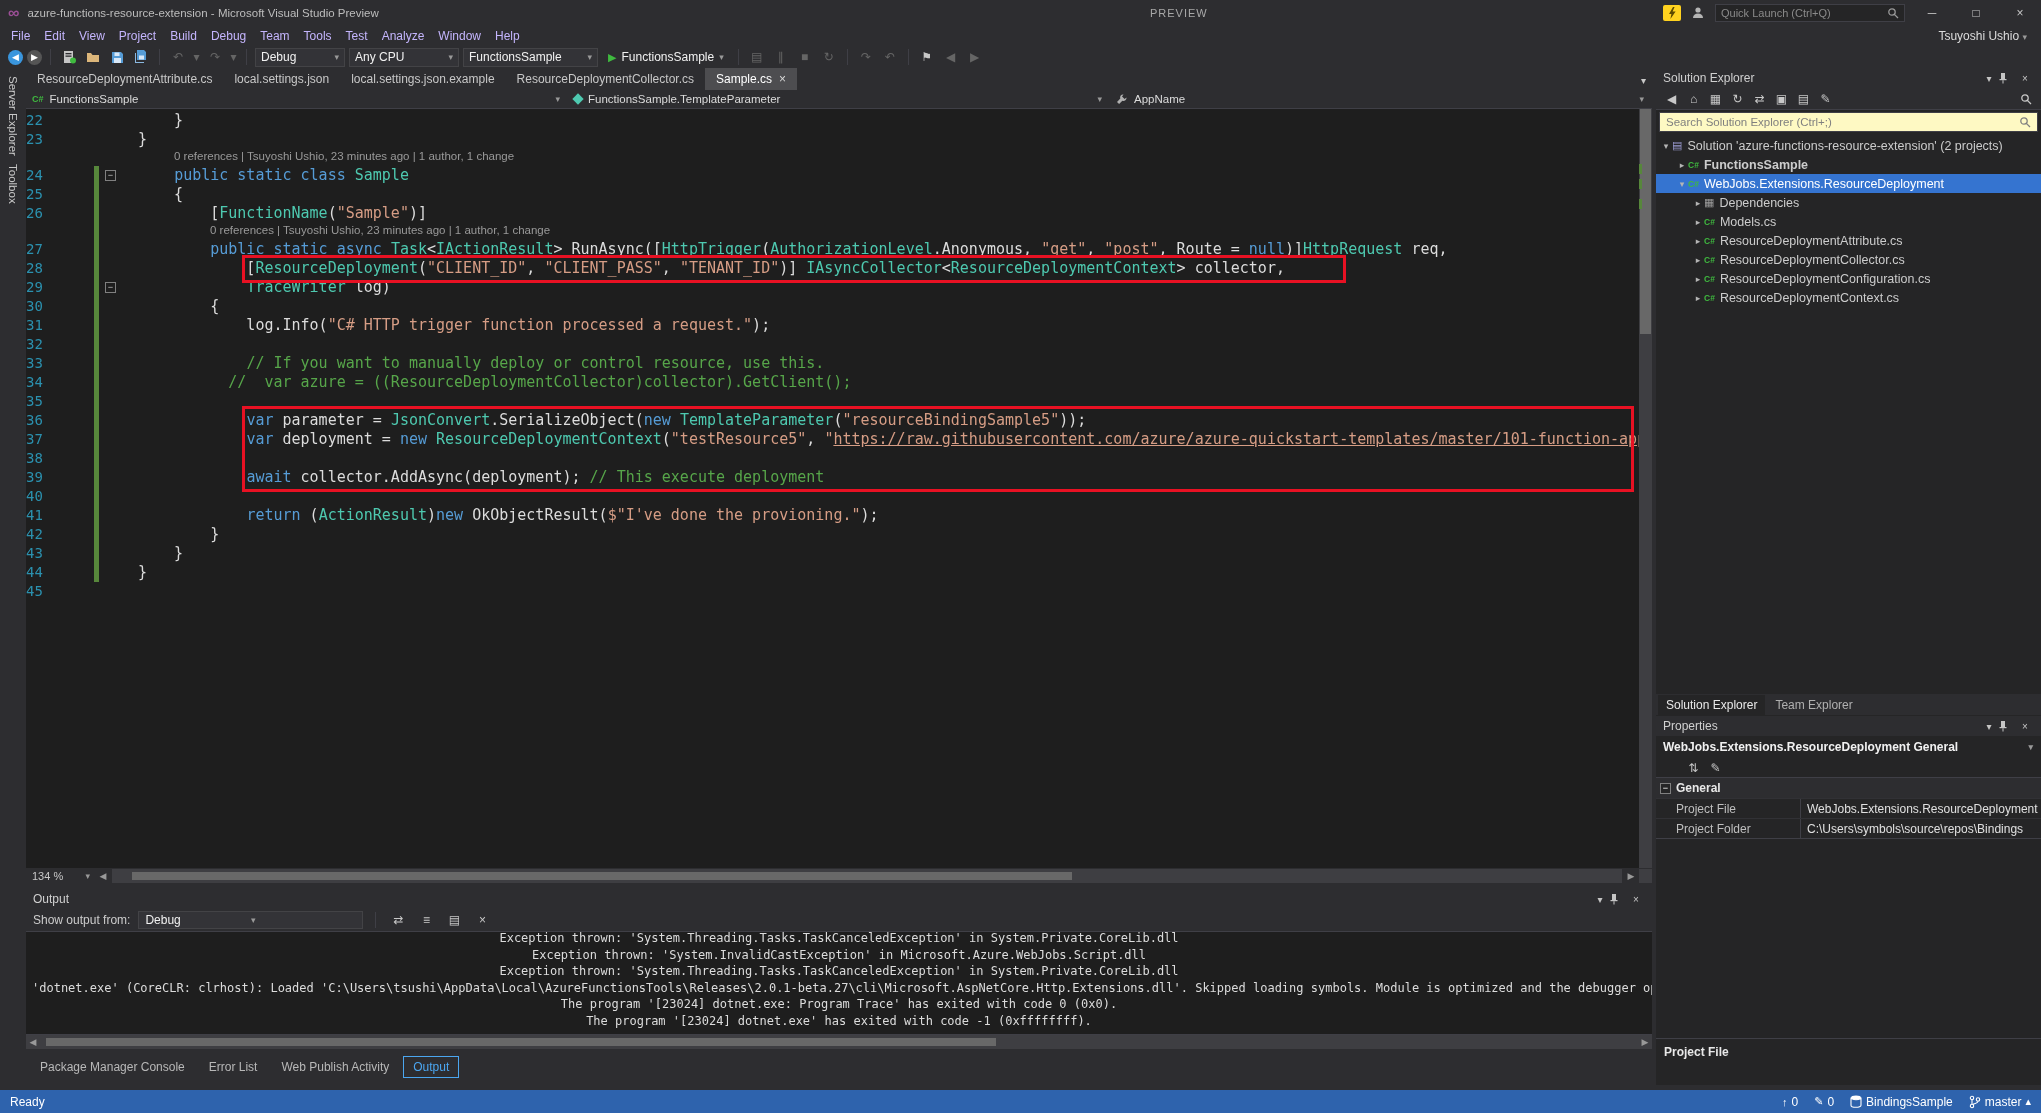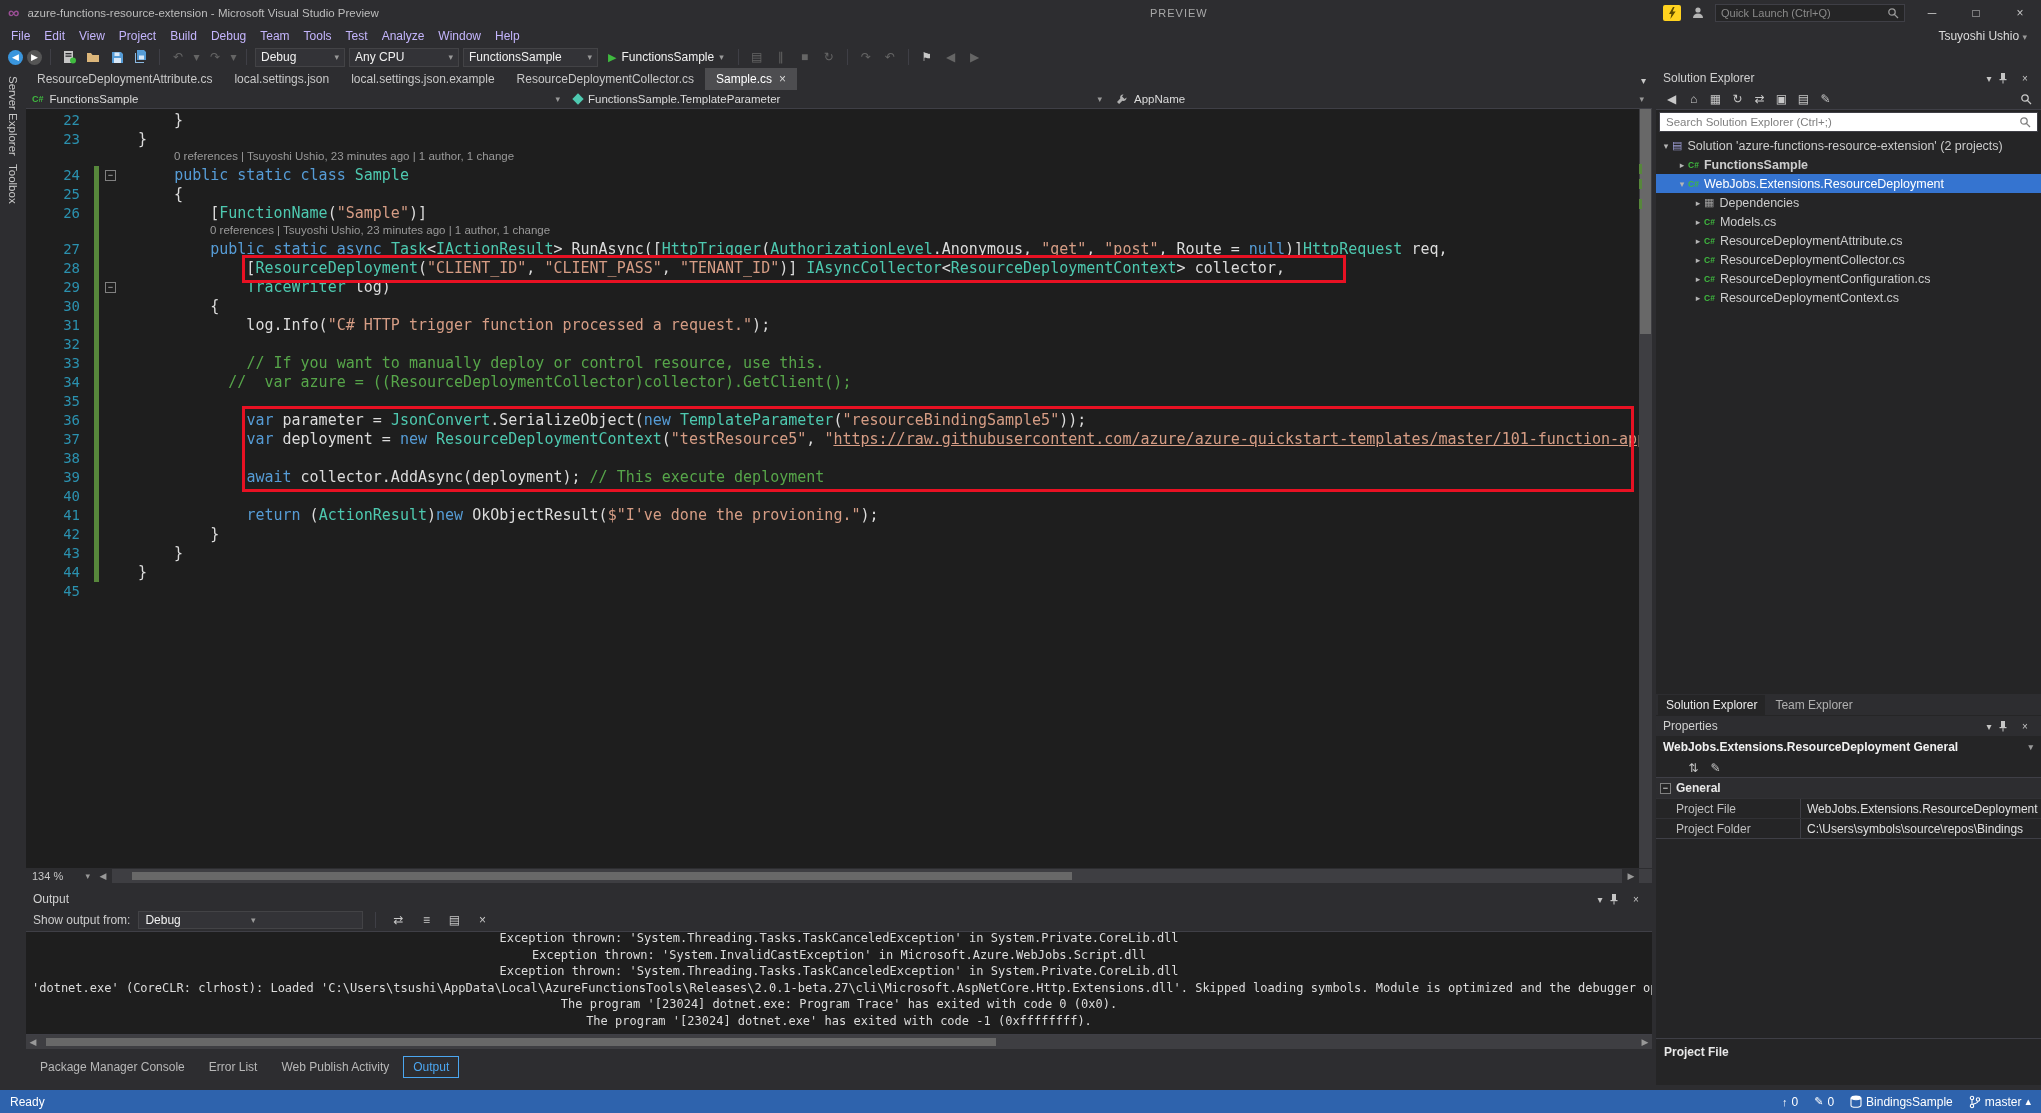--- a/index.html
+++ b/index.html
@@ -49,21 +49,21 @@
   #nav-bar { height:19px; background:#2d2d30; border-bottom:1px solid #3f3f46; display:flex; }
   .nav-sec { flex:1 1 0; display:flex; align-items:center; padding:0 6px; gap:6px; font-size:11.5px; color:#dcdcdc; position:relative; }
   .nav-sec .nav-caret { position:absolute; right:8px; color:#999; font-size:9px; }
   .proj-glyph { color:#3fb93f; font-weight:bold; font-size:9px; }
   .class-glyph { width:8px; height:8px; background:#4ec9b0; transform:rotate(45deg); display:inline-block; }
 
   #code-viewport { position:absolute; left:0; top:41px; width:1626px; height:759px; background:#1e1e1e; overflow:hidden; }
   #code-rows { position:absolute; left:0; top:2px; right:13px; bottom:0; overflow:hidden; }
   .crow { position:relative; height:19px; }
   .crow.lensrow { height:17px; }
-  .gnum { position:absolute; left:0; top:0; width:54px; text-align:right; color:#2b91af; font-family:"DejaVu Sans Mono", monospace; font-size:14px; line-height:19px; }
+  .gnum { position:absolute; left:0; top:0; width:54px; text-align:left; color:#2b91af; font-family:"DejaVu Sans Mono", monospace; font-size:14px; line-height:19px; }
   .chmark { position:absolute; left:68px; top:0; bottom:0; width:5px; background:#57873b; }
   .fold { position:absolute; left:79px; top:4px; width:11px; height:11px; border:1px solid #808080; background:#1e1e1e; color:#c8c8c8; font-size:9px; line-height:9px; text-align:center; }
   .codetext { position:absolute; left:112px; top:0; white-space:pre; font-family:"DejaVu Sans Mono", monospace; font-size:15px; line-height:19px; }
   .lens { position:absolute; top:1px; color:#999999; font-size:11.5px; }
   .p { color:#dcdcdc; } .k { color:#569cd6; } .t { color:#4ec9b0; } .s { color:#d69d85; }
   .c { color:#57a64a; } .u { color:#d69d85; text-decoration:underline; }
   .red-box { position:absolute; border:3px solid #e81123; z-index:5; }
   #red-box-1 { left:216px; top:146px; width:1104px; height:28px; }
   #red-box-2 { left:216px; top:297px; width:1392px; height:86px; }
   #v-scrollbar { position:absolute; right:0; top:0; width:13px; bottom:0; background:#3e3e42; }
@@ -96,21 +96,21 @@
   .btab { padding:3px 9px; color:#b8b8b8; font-size:12px; border:1px solid transparent; }
   .btab.active { color:#4ba6f0; border-color:#4ba6f0; }
 
   
   #right-panel { position:absolute; left:1656px; top:68px; width:385px; height:1017px; background:#252526; }
   #se-title { height:20px; background:#2d2d30; display:flex; align-items:center; padding:0 7px; color:#d0d0d0; }
   #se-title .spacer, #props-title .spacer { flex:1; }
   #se-toolbar { height:22px; background:#2d2d30; display:flex; align-items:center; padding:0 6px; gap:3px; border-bottom:1px solid #3f3f46; }
   .se-ico { width:19px; height:18px; display:inline-flex; align-items:center; justify-content:center; color:#c8c8c8; font-size:12px; }
   #se-toolbar .push { flex:1; }
-  #se-search { height:20px; margin:2px 3px; background:#ffffff; border:1px solid #3f3f46; display:flex; align-items:center; padding:0 6px; }
+  #se-search { height:20px; margin:2px 3px; background:#fef9c3; border:1px solid #3f3f46; display:flex; align-items:center; padding:0 6px; }
   #se-search span { flex:1; color:#808080; font-size:11.5px; }
   #se-tree { height:560px; overflow:hidden; padding-top:2px; }
   .trow { height:19px; display:flex; align-items:center; font-size:12.5px; color:#cccccc; white-space:nowrap; }
   .trow.sel { background:#3574d0; color:#ffffff; }
   .trow .arr { width:12px; text-align:center; color:#b5b5b5; font-size:9px; flex:0 0 12px; }
   .trow .ti { margin-right:5px; flex:0 0 auto; }
   .ti-cs { color:#3fb93f; font-weight:bold; font-size:8.5px; }
   .ti-sln { color:#9a9ad0; font-size:11px; }
   .ti-dep { color:#9a9a9a; font-size:11px; }
   .trow .lbl { overflow:hidden; text-overflow:clip; }

